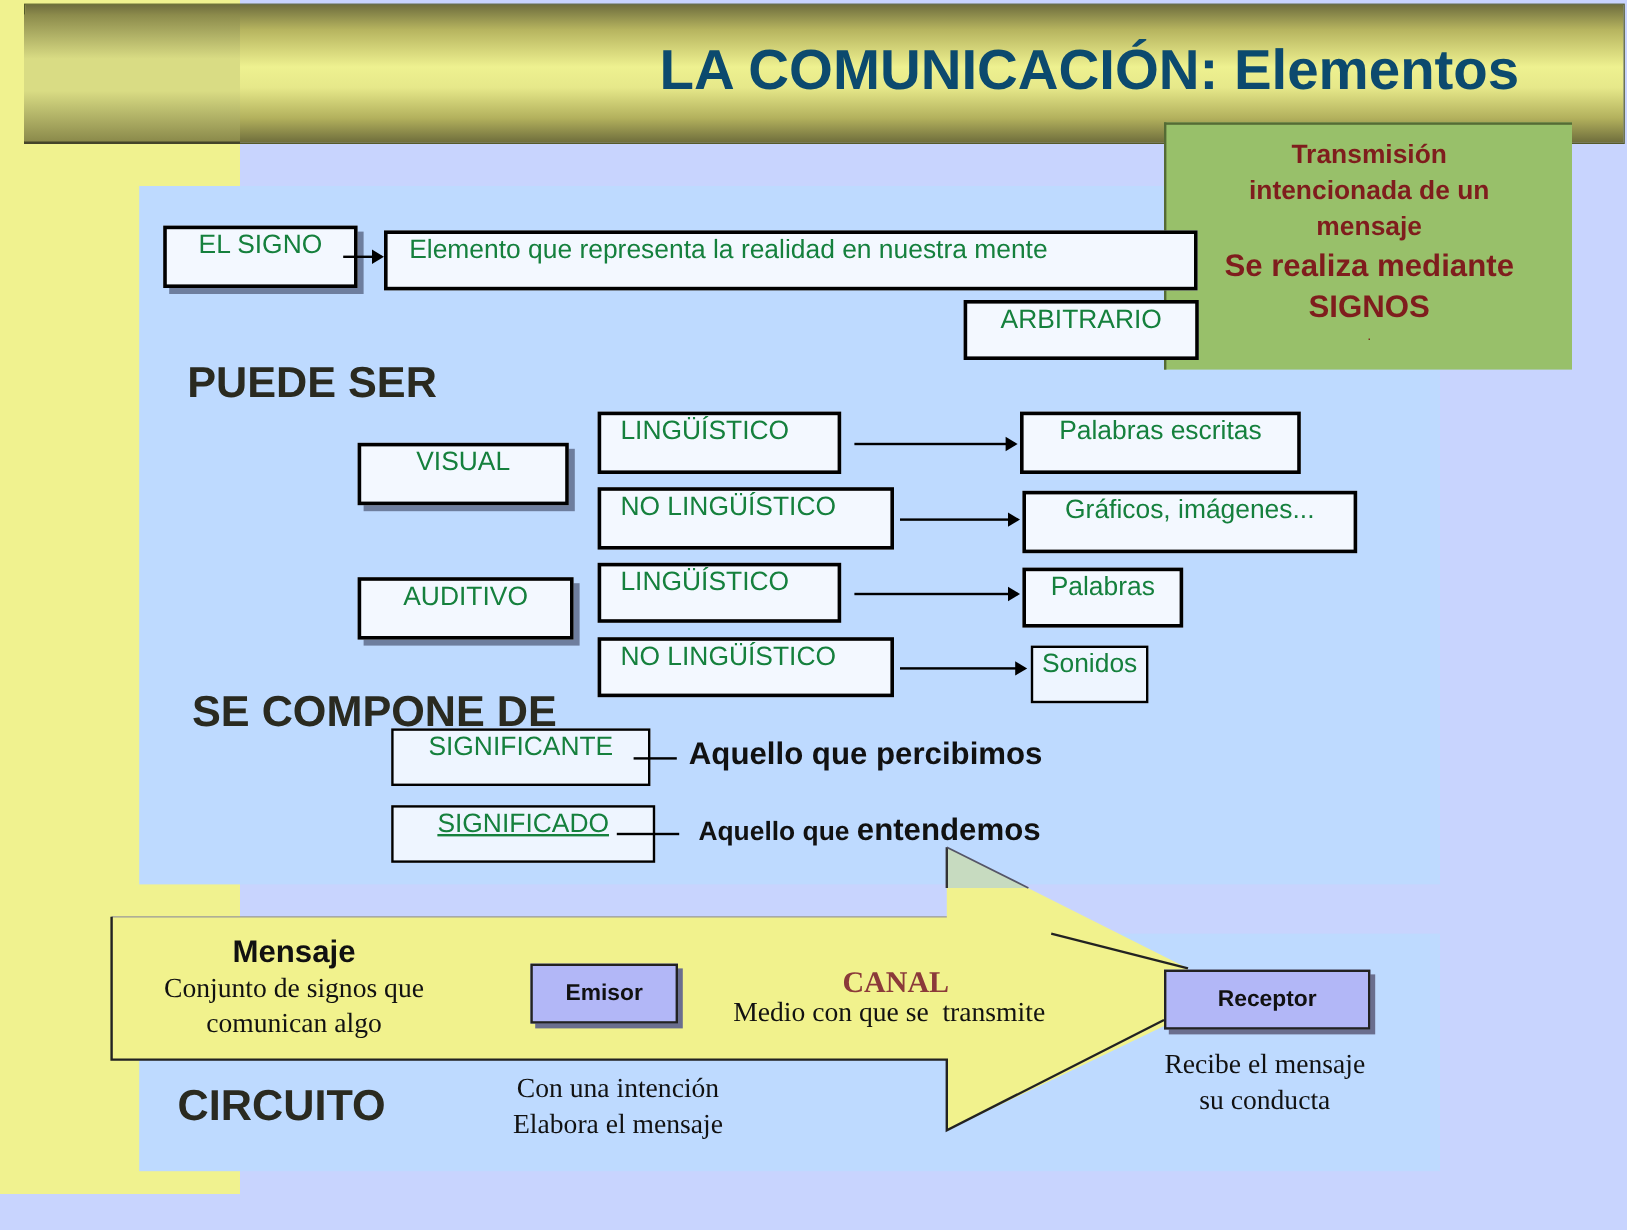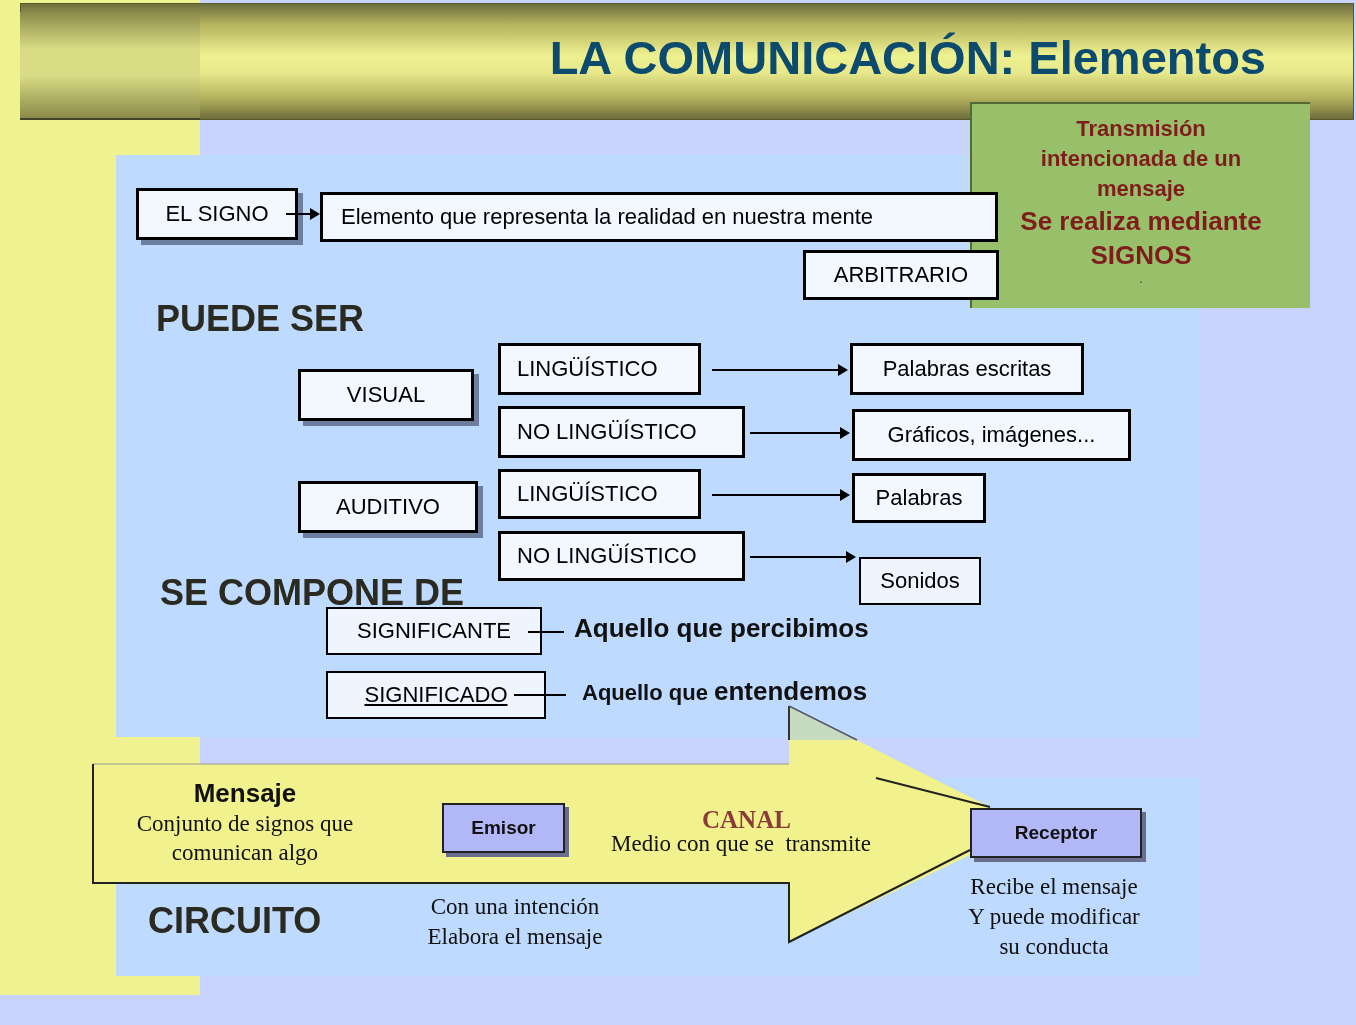--- a/index.html
+++ b/index.html
@@ -11,22 +11,22 @@
   .title-bar{left:20px;top:3px;width:1332px;height:115px;border:1px solid #555a2a;
     background:linear-gradient(to bottom,#6f6e3e 0%,#b6b45f 18%,#eef190 45%,#e6e88a 60%,#b3b15d 82%,#6e6d3c 100%);}
   .title-left{left:20px;top:12px;width:180px;height:106px;border-bottom:2px solid #45452a;
     background:linear-gradient(to bottom,#8b8a4b 0%,#d9dc84 35%,#d9dc84 60%,#8b8a4b 100%);}
   .title-text{right:90px;top:30px;font-size:47px;font-weight:bold;color:#0c4a6e;letter-spacing:0px;}
   .green-box{left:970px;top:102px;width:338px;height:204px;background:#98c06a;border-left:2px solid #556b35;border-top:2px solid #556b35;
     text-align:center;color:#7f1d1d;}
   .green-box .l1{font-size:22px;font-weight:bold;line-height:30px;margin-top:10px;}
   .green-box .l2{font-size:26px;font-weight:bold;line-height:34px;}
   .green-box .dot{font-size:12px;line-height:14px;}
-  .box{position:absolute;background:#f3f8ff;border:3px solid #000;box-sizing:border-box;display:flex;align-items:center;justify-content:center;
-    font-size:22px;color:#000000;box-shadow:5px 5px 0 #6e7e9e;}
+  .box{position:absolute;background:#f3f8ff;border:3px solid #000;box-sizing:border-box;display:flex;align-items:flex-start;justify-content:center;
+    font-size:22px;color:#15803d;box-shadow:5px 5px 0 #6e7e9e;}
   .box.thin{border-width:2px;box-shadow:none;background:#eef5ff;}
   .heading{font-size:36px;font-weight:bold;color:#2a2a20;}
   .arrow-line{position:absolute;height:2px;background:#000;}
   .arrow-line::after{content:"";position:absolute;right:-2px;top:-5px;border-left:10px solid #000;border-top:6px solid transparent;border-bottom:6px solid transparent;}
   .connector{position:absolute;height:2px;background:#000;}
   .bold-txt{font-weight:bold;font-size:26px;color:#111;}
   .serif{font-family:"Liberation Serif",serif;color:#111;}
   .violet{position:absolute;background:#b2b7f7;border:2px solid #222;box-sizing:border-box;display:flex;align-items:center;justify-content:center;
     font-weight:bold;font-size:19px;color:#111;box-shadow:4px 4px 0 #6a6e8e;}
 </style>
@@ -91,21 +91,21 @@
 </div>
 <div class="arrow-line" style="left:712px;top:494px;width:136px;"></div>
 <div class="box" style="left:852px;top:473px;width:134px;height:50px;box-shadow:none;">
   <span>Palabras</span>
 </div>
 
 <div class="box" style="left:498px;top:531px;width:247px;height:50px;box-shadow:none;justify-content:flex-start;padding-left:16px;">
   <span>NO LINGÜÍSTICO</span>
 </div>
 <div class="arrow-line" style="left:750px;top:556px;width:104px;"></div>
-<div class="box thin" style="left:859px;top:557px;width:122px;height:48px;">
+<div class="box thin" style="left:859px;top:538px;width:98px;height:48px;">
   <span>Sonidos</span>
 </div>
 
 <div class="abs heading" style="left:160px;top:572px;">SE COMPONE DE</div>
 
 <div class="box thin" style="left:326px;top:607px;width:216px;height:48px;">
   <span>SIGNIFICANTE</span>
 </div>
 <div class="connector" style="left:528px;top:631px;width:36px;"></div>
 <div class="abs bold-txt" style="left:574px;top:613px;">Aquello que percibimos</div>
@@ -143,17 +143,16 @@
 </div>
 
 <div class="abs serif" style="left:702px;top:806px;font-weight:bold;font-size:25px;color:#8b3a3a;">CANAL</div>
 <div class="abs serif" style="left:611px;top:831px;font-size:23px;white-space:pre;">Medio con que se  transmite</div>
 
 <div class="violet" style="left:970px;top:808px;width:172px;height:50px;">
   <span>Receptor</span>
 </div>
 <div class="abs serif" style="left:940px;top:872px;width:228px;text-align:center;font-size:23px;line-height:30px;">
   <div>Recibe el mensaje</div>
-  <div>Y puede modificar</div>
   <div>su conducta</div>
 </div>
 
 <div class="abs heading" style="left:148px;top:900px;">CIRCUITO</div>
 
 </body></html>

